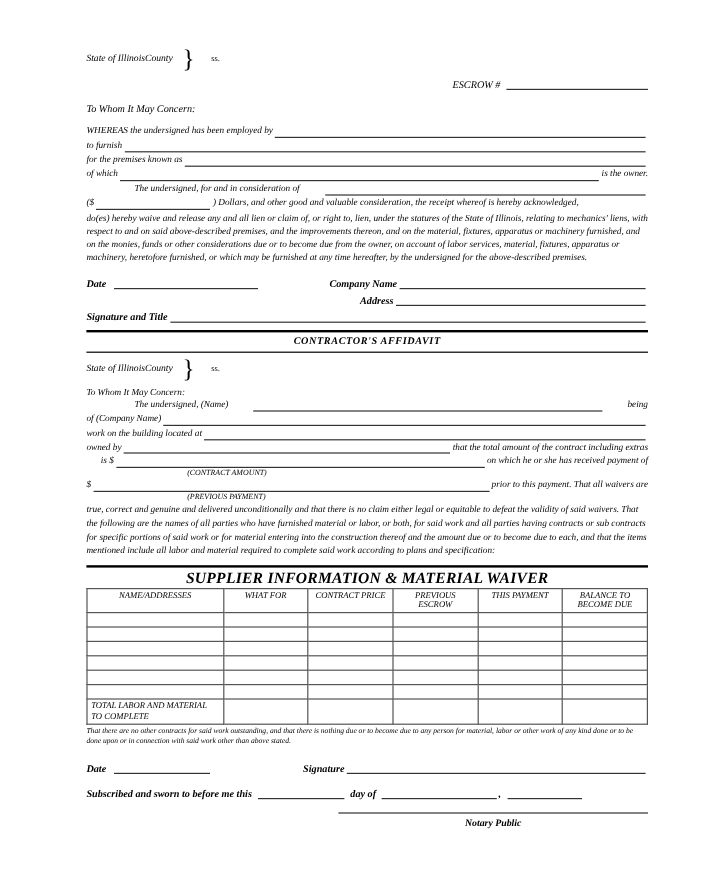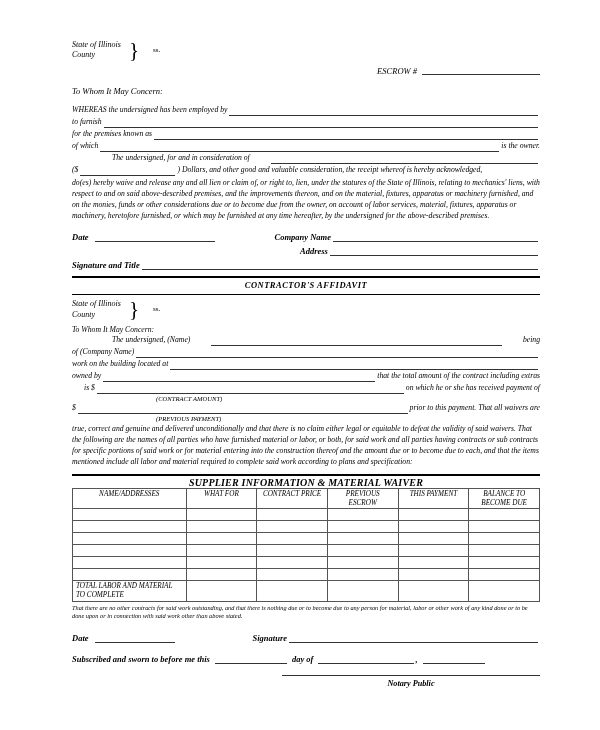--- a/index.html
+++ b/index.html
@@ -37,35 +37,35 @@
 
   
   .venue {
     display: flex;
     align-items: center;
     font-style: italic;
     font-size: 8px;
     line-height: 1.28;
     margin-bottom: 2px;
   }
-  .venue .names { display: flex; flex-direction: column; }
+  .venue .names { display: flex; }
   .venue .brace {
     font-size: 21px;
     font-style: normal;
     line-height: .9;
     margin: 0 14px 0 8px;
     font-family: "Liberation Serif", serif;
   }
   .venue .ss { font-size: 7px; font-style: normal; }
 
   
   .escrow-row {
     display: flex;
     justify-content: flex-end;
-    align-items: flex-start;
+    align-items: flex-end;
     font-style: italic;
     font-size: 8.5px;
     margin: 6px 0 10px 0;
   }
   .escrow-row .line { width: 118px; margin-left: 5px; }
 
   
   .towhom {
     font-style: italic;
     font-size: 8.5px;
@@ -127,21 +127,21 @@
     font-size: 6.6px;
     padding-left: 84px;
     margin: 0 0 1px 0;
   }
 
   
   .table-head {
     text-align: center;
     font-style: italic;
     font-weight: bold;
-    font-size: 10px;
+    font-size: 13px;
     letter-spacing: .2px;
     margin: 0 0 0 0;
   }
   table.supplier {
     width: 100%;
     border-collapse: collapse;
     table-layout: fixed;
     font-style: italic;
     font-size: 7.2px;
   }

